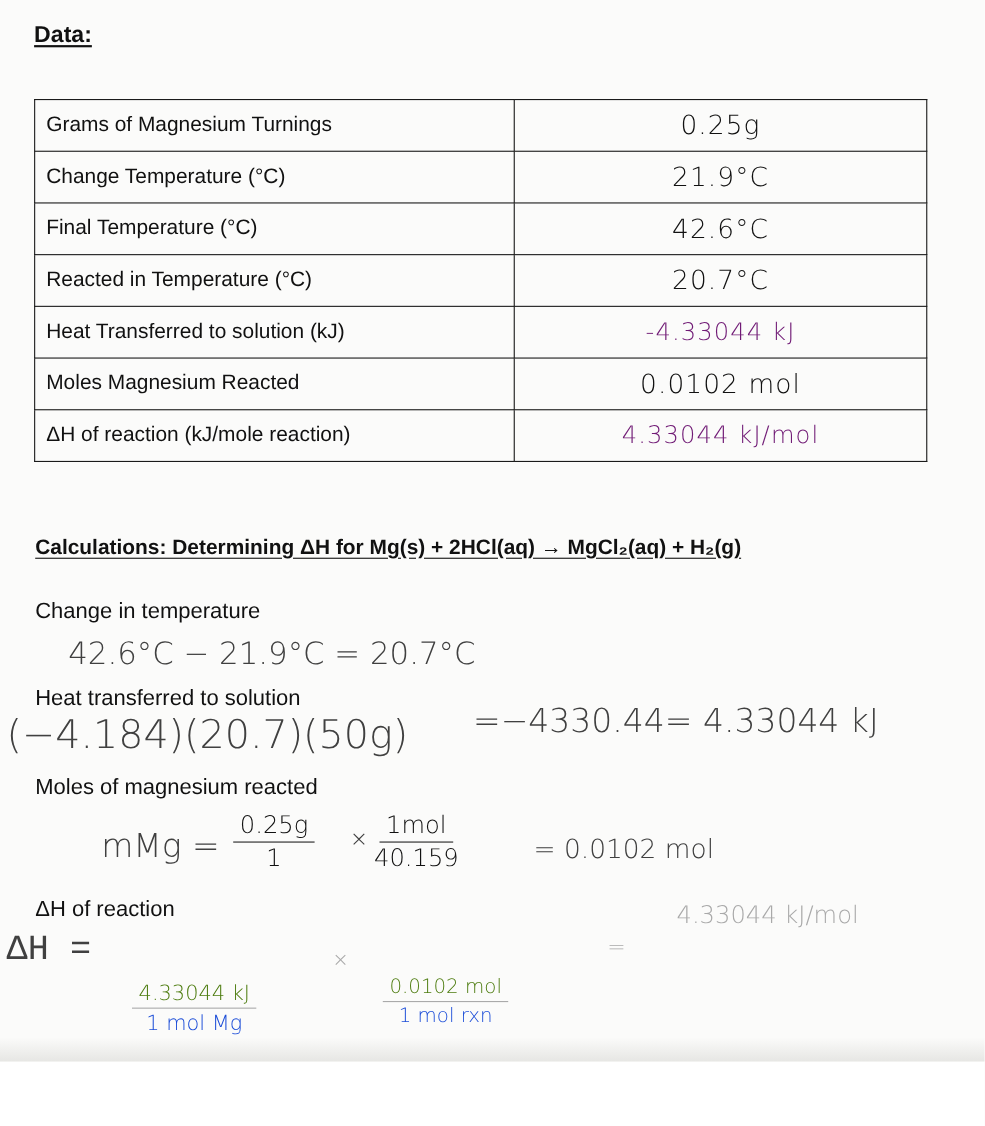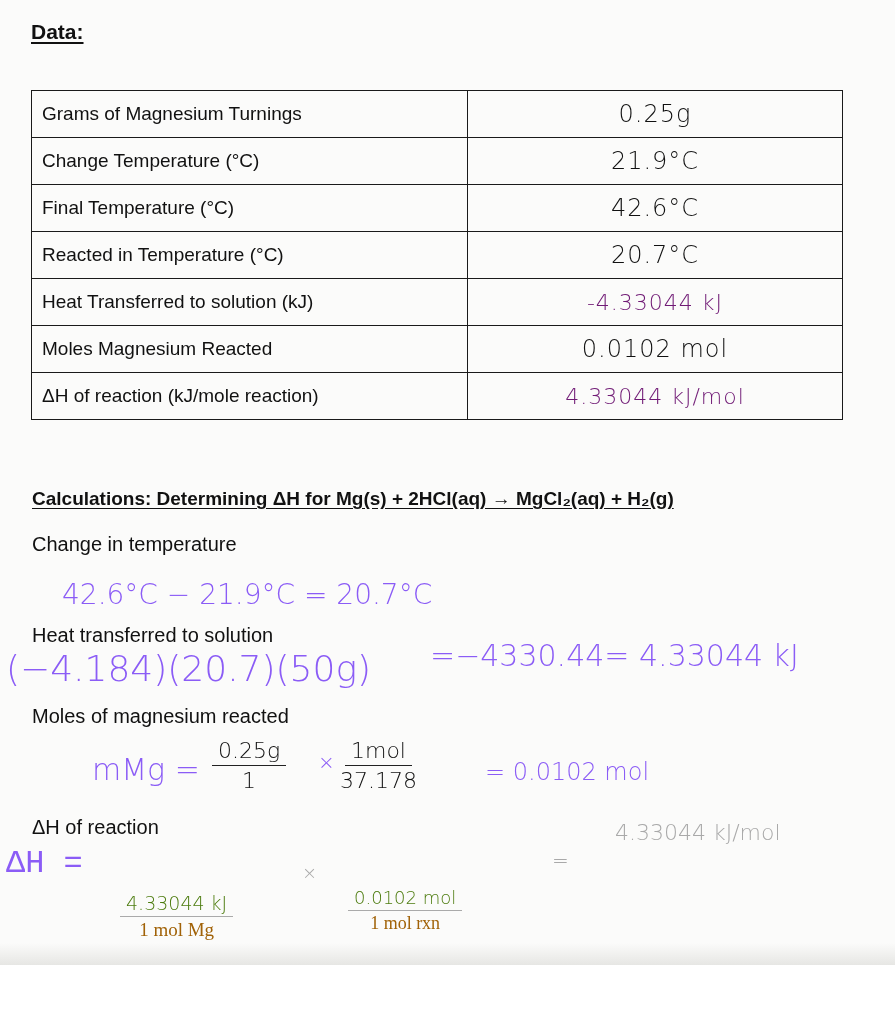--- a/index.html
+++ b/index.html
@@ -43,31 +43,31 @@
     font-size: 24px; font-weight: 300; text-align: center; letter-spacing: 1px;
   }
   td.value.faint { color: #701a75; font-size: 22px; }
   .calc-heading {
     left: 32px; top: 488px; font-size: 19px; font-weight: bold;
     text-decoration: underline; text-underline-offset: 3px;
   }
   .calc-label { font-size: 20px; }
   .hand {
     font-family: "DejaVu Sans", sans-serif; font-weight: 300;
-    color: #8b5cf6; white-space: nowrap;
+    color: #404040; white-space: nowrap;
   }
   .hand.faint { color: #a9a9a9; }
   .frac {
     position: absolute; display: flex; flex-direction: column; align-items: center;
     font-family: "DejaVu Sans", sans-serif; font-weight: 300;
   }
   .frac .num { padding: 0 6px 2px; border-bottom: 1.5px solid #222; }
   .frac .den { padding-top: 2px; }
   .frac.faint .num { border-bottom-color: #aaa; color: #4d7c0f; margin-top: 47px; }
-  .frac.faint .den { color: #a16207; font-family: Liberation Serif, serif; }
+  .frac.faint .den { color: #1d4ed8; }
 </style>
 </head>
 <body>
 
 <div class="paper">
 
   <div class="abs data-heading">Data:</div>
 
   <table class="data-table">
     <tbody>
@@ -97,37 +97,37 @@
     </tr>
     <tr>
       <td class="label">ΔH of reaction   (kJ/mole reaction)</td>
       <td class="value faint">4.33044 kJ/mol</td>
     </tr>
   </tbody>
     </table>
 
   <div class="abs calc-heading">Calculations:  Determining ΔH  for Mg(s)  +  2HCl(aq)  →  MgCl₂(aq)  +  H₂(g)</div>
 
-  <div class="abs calc-label" style="left:32px; top:533px;text-align:right;">Change in temperature</div>
+  <div class="abs calc-label" style="left:32px; top:545px;text-align:right;">Change in temperature</div>
   <div class="abs hand" style="left:62px; top:578px; font-size:28px;">42.6°C − 21.9°C = 20.7°C</div>
 
   <div class="abs calc-label" style="left:32px; top:624px;">Heat transferred to solution</div>
   <div class="abs hand" style="left:6px; top:648px; font-size:36px;">(−4.184)(20.7)(50g)</div>
   <div class="abs hand" style="left:430px; top:638px; font-size:30px;">=−4330.44= 4.33044 kJ</div>
 
   <div class="abs calc-label" style="left:32px; top:705px;">Moles of magnesium reacted</div>
   <div class="abs hand" style="left:92px; top:752px; font-size:30px;">mMg =</div>
   <div class="frac" style="left:212px; top:738px; font-size:22px;">
     <span class="num">0.25g</span>
     <span class="den">1</span>
   </div>
   <div class="abs hand" style="left:318px; top:750px; font-size:20px;">×</div>
   <div class="frac" style="left:340px; top:738px; font-size:22px;">
     <span class="num">1mol</span>
-    <span class="den">37.178</span>
+    <span class="den">40.159</span>
   </div>
   <div class="abs hand" style="left:485px; top:758px; font-size:24px;">= 0.0102 mol</div>
 
   <div class="abs calc-label" style="left:32px; top:816px;">ΔH of reaction</div>
   <div class="abs hand" style="left:6px; top:845px; font-size:32px;font-family:Liberation Mono, monospace;">ΔH =</div>
   <div class="frac faint" style="left:120px; top:845px; font-size:19px;">
     <span class="num">4.33044 kJ</span>
     <span class="den">1 mol Mg</span>
   </div>
   <div class="abs hand faint" style="left:302px; top:862px; font-size:18px;">×</div>

